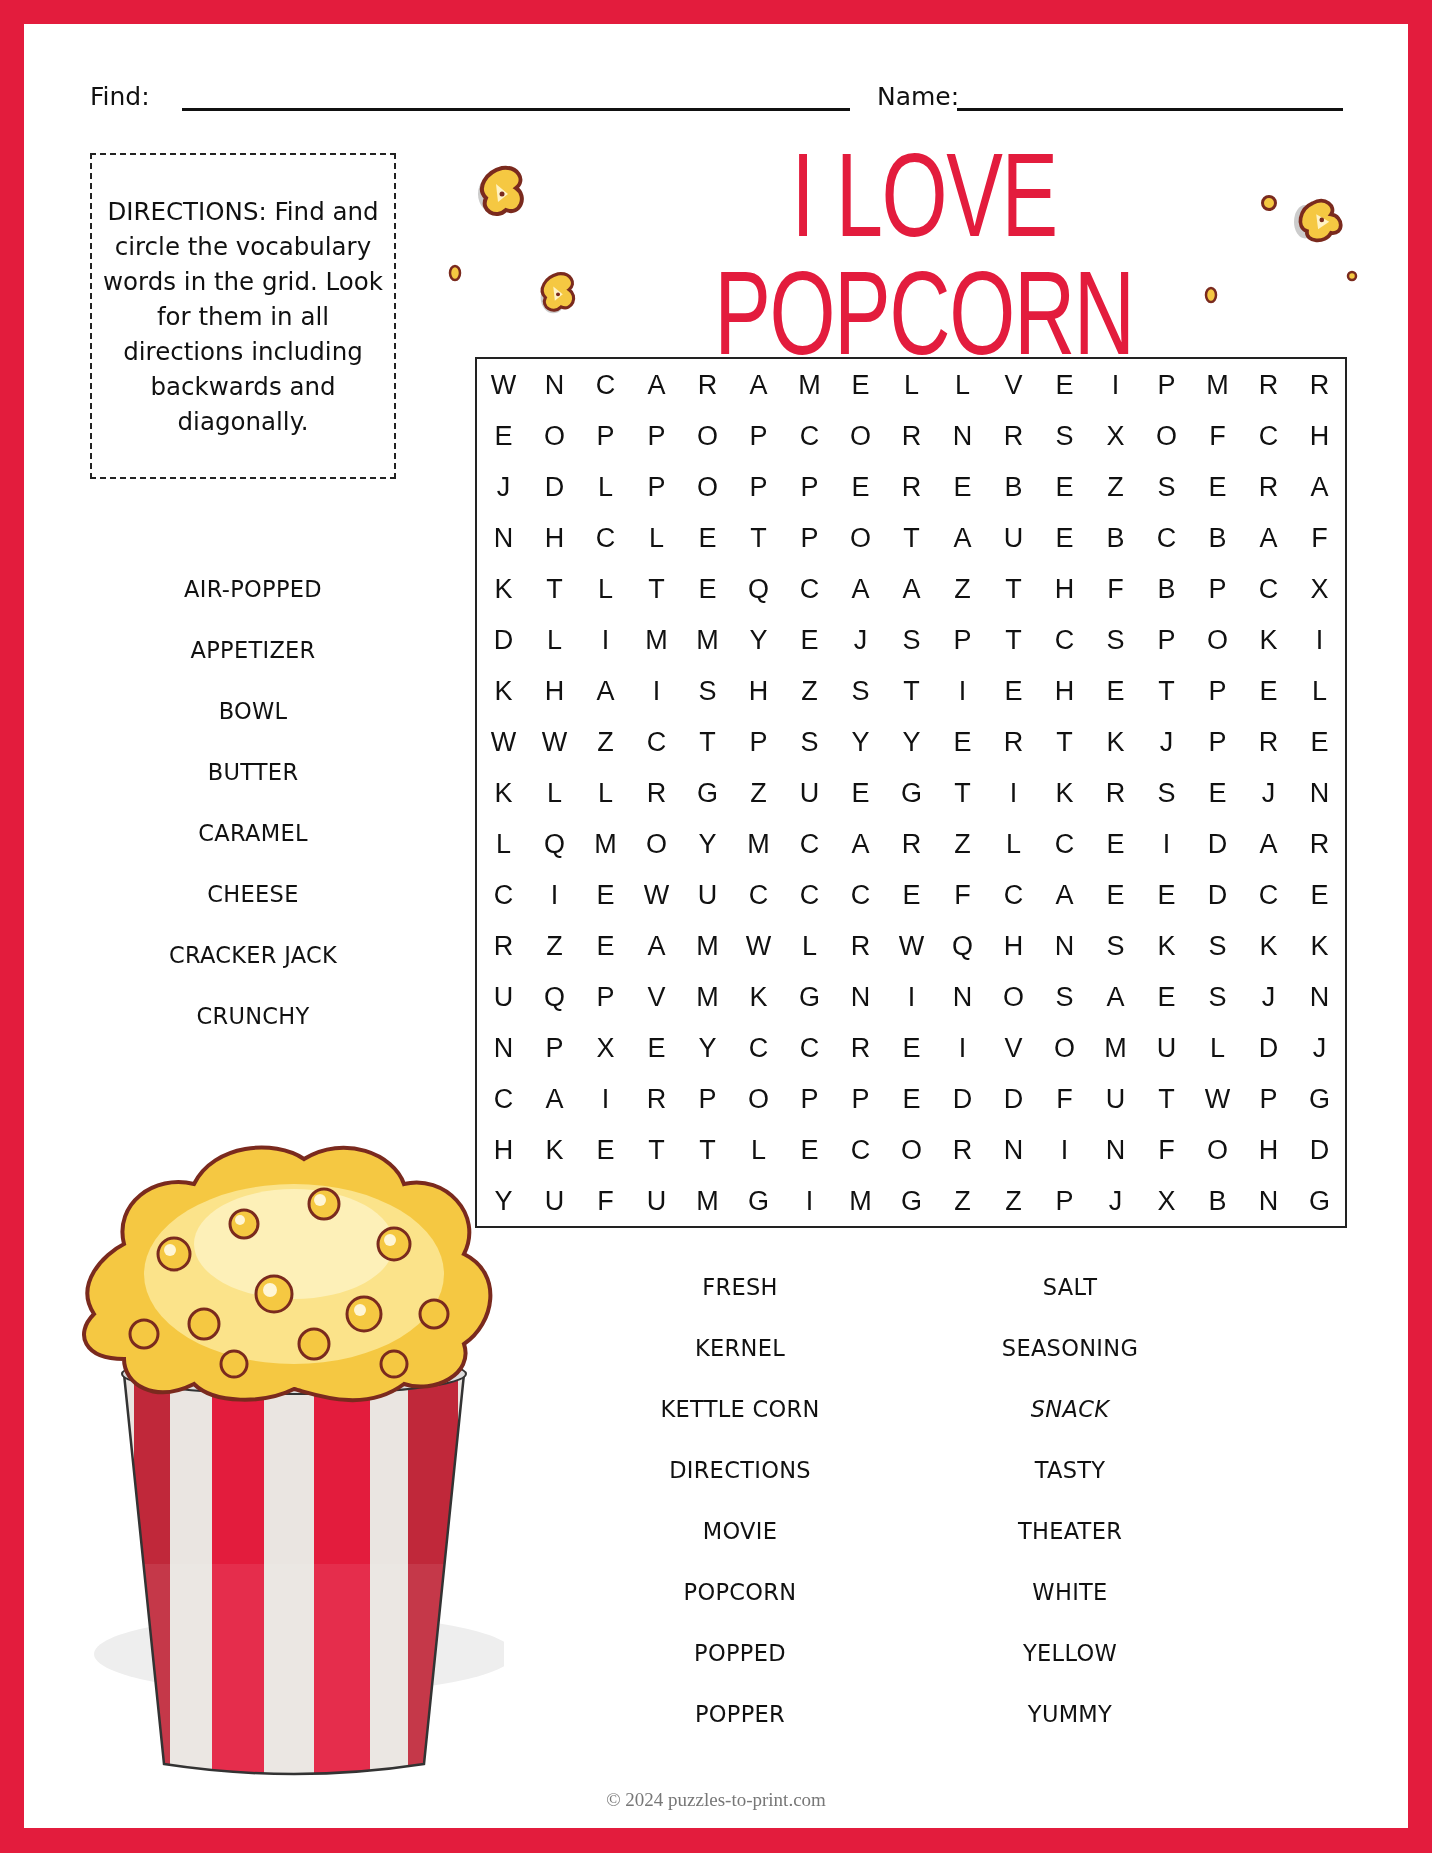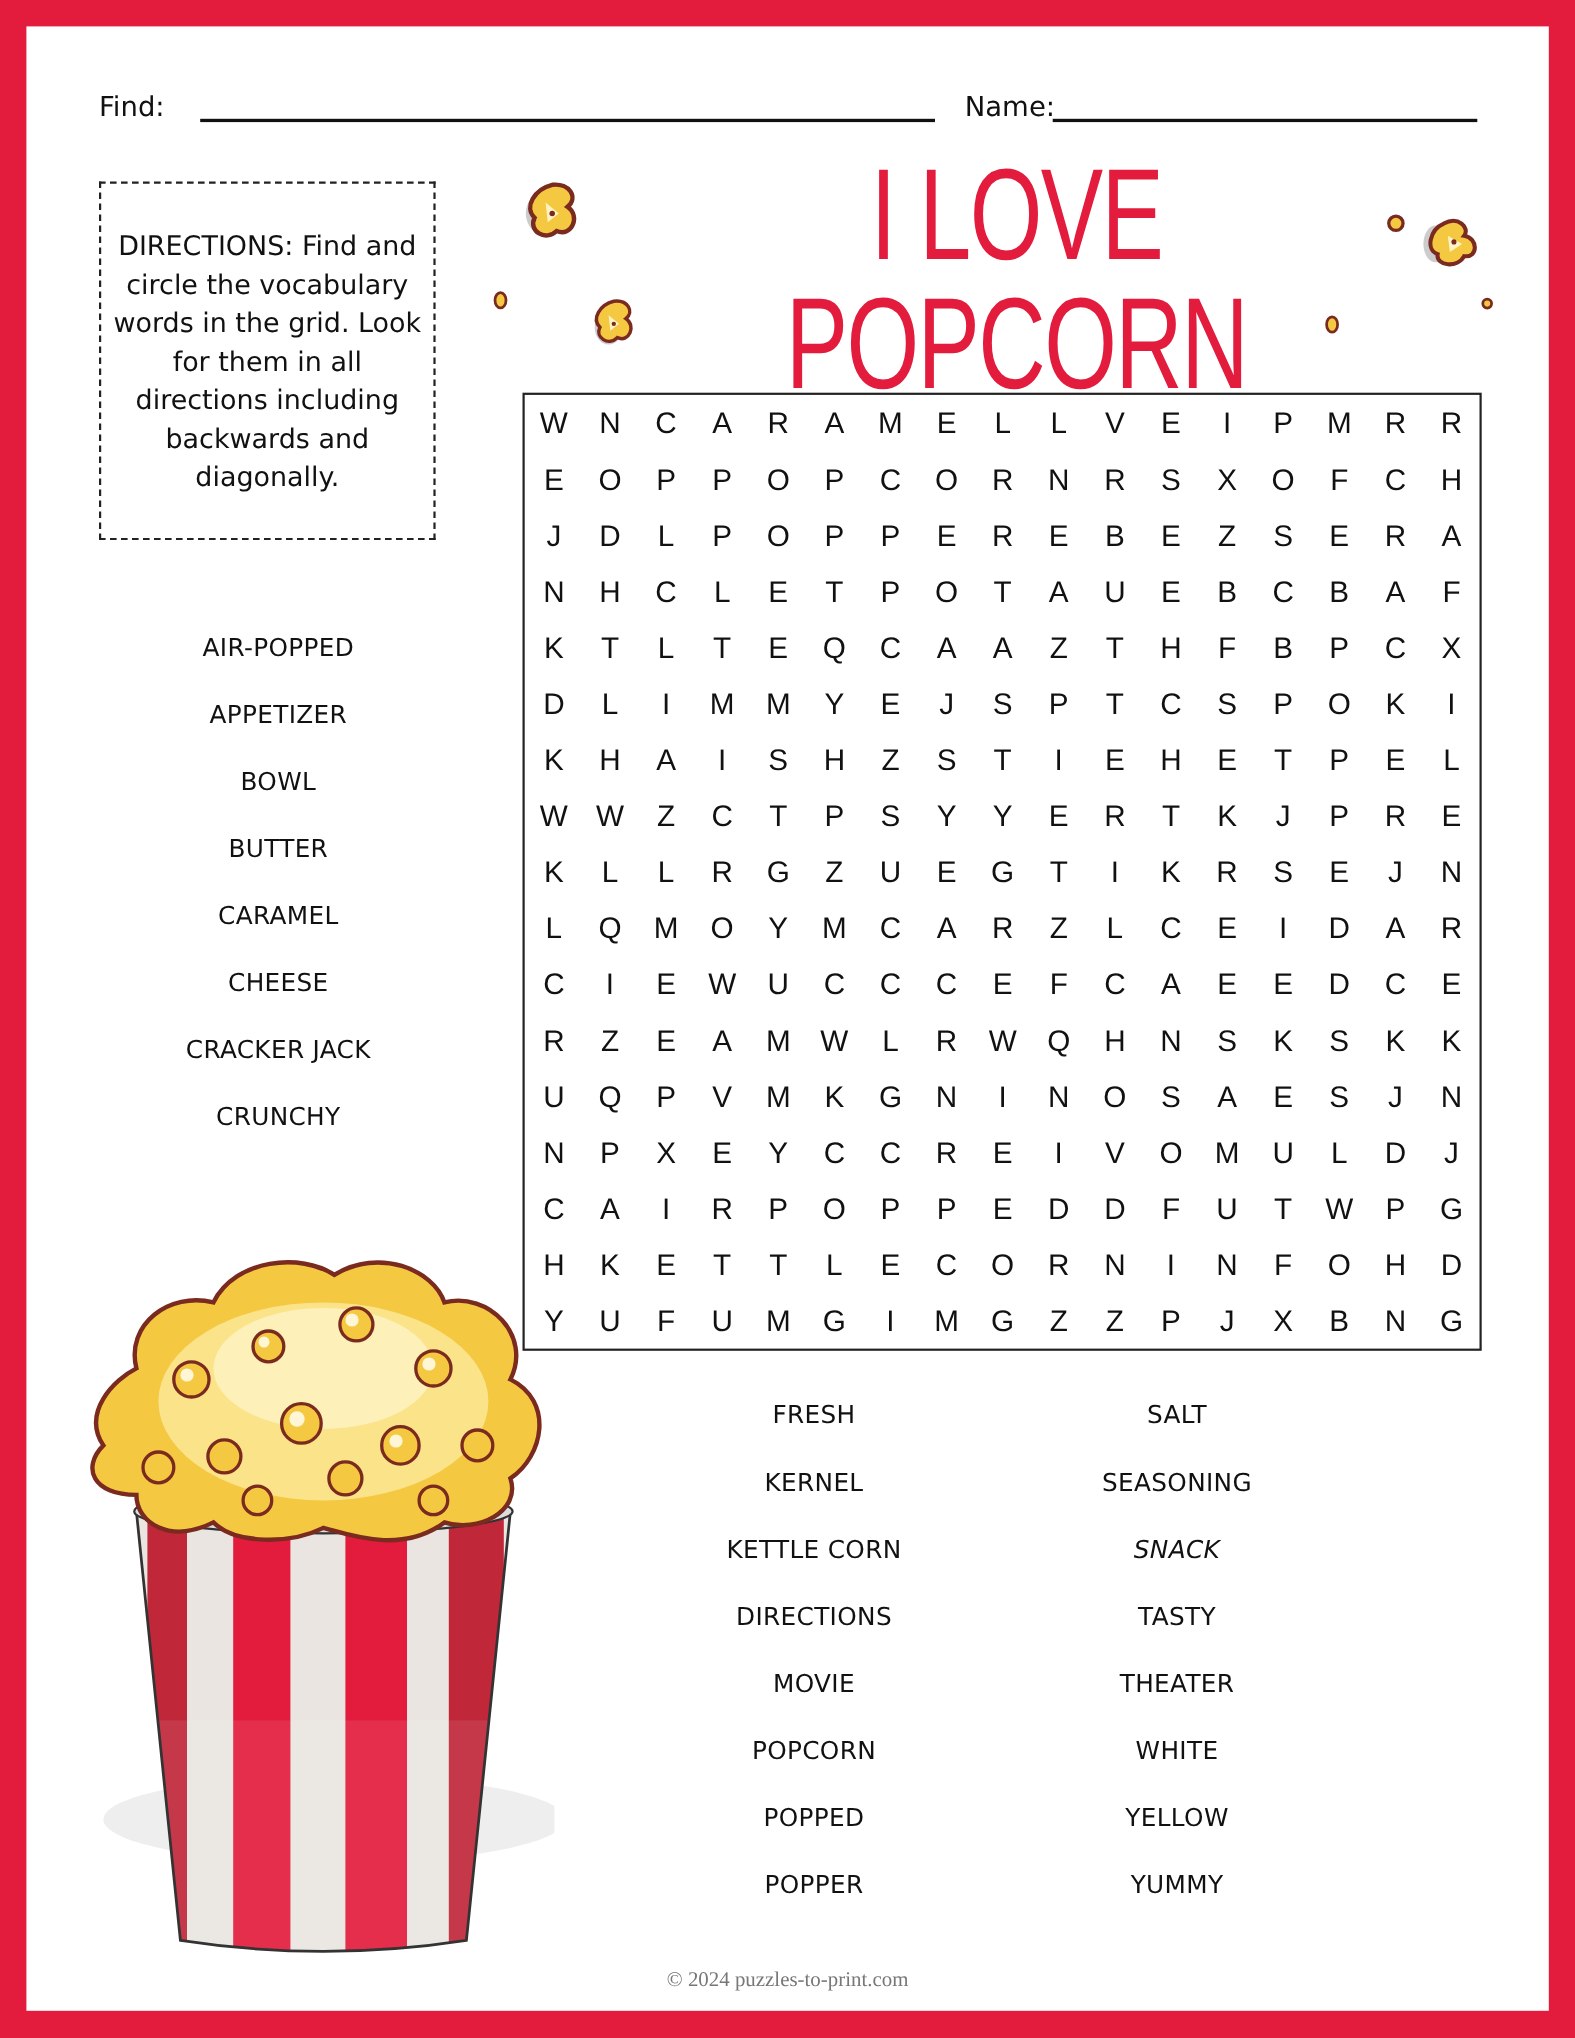--- a/index.html
+++ b/index.html
@@ -1,21 +1,21 @@
 <!DOCTYPE html>
 <html><head>
   <meta charset="utf-8">
   <style>
     html, body { margin: 0; padding: 0; }
     body { width: 1432px; height: 1853px; position: relative; background: #e31c3d; overflow: hidden; font-family: "DejaVu Sans", sans-serif; }
     .page { position: absolute; left: 24px; top: 24px; width: 1384px; height: 1804px; background: #ffffff; }
     .abs { position: absolute; }
     .label { font-family: "DejaVu Sans", sans-serif; font-size: 25px; color: #111; }
     .line { position: absolute; height: 3px; background: #111; }
-    .directions { position: absolute; left: 66px; top: 141px; width: 306px; height: 326px; border: 2.5px dashed #222; box-sizing: border-box; display: flex; align-items: center; justify-content: center; }
+    .directions { position: absolute; left: 66px; top: 129px; width: 306px; height: 326px; border: 2.5px dashed #222; box-sizing: border-box; display: flex; align-items: center; justify-content: center; }
     .directions-text { font-family: "DejaVu Sans", sans-serif; font-size: 24.5px; line-height: 35px; text-align: center; color: #111; width: 280px; }
     .title { position: absolute; left: 540px; top: 112px; width: 720px; text-align: center; font-family: "Liberation Sans Narrow", "Liberation Sans", sans-serif; font-size: 118px; line-height: 118px; color: #e31c3d; transform: scaleX(0.72); transform-origin: center; letter-spacing: -2px; }
     .subtitle { position: absolute; left: 540px; top: 240px; width: 720px; text-align: center; font-family: "DejaVu Sans", sans-serif; font-size: 46px; line-height: 56px; color: #111; }
     .grid { position: absolute; left: 451px; top: 333px; width: 872px; height: 871px; border: 2.5px solid #222; box-sizing: border-box; background: #fff; }
     .grid-row { position: absolute; left: 0; height: 51px; width: 100%; }
     .cell { position: absolute; width: 51px; height: 51px; line-height: 51px; text-align: center; font-family: "Liberation Sans", sans-serif; font-size: 27px; color: #111; }
     .word { position: absolute; width: 300px; text-align: center; font-family: "DejaVu Sans", sans-serif; font-size: 22.5px; color: #111; letter-spacing: 0.3px; }
     .footer { position: absolute; left: 0; width: 1384px; top: 1765px; text-align: center; font-family: "Liberation Serif", serif; font-size: 19px; color: #777; }
     .kernel { position: absolute; }
   </style>

